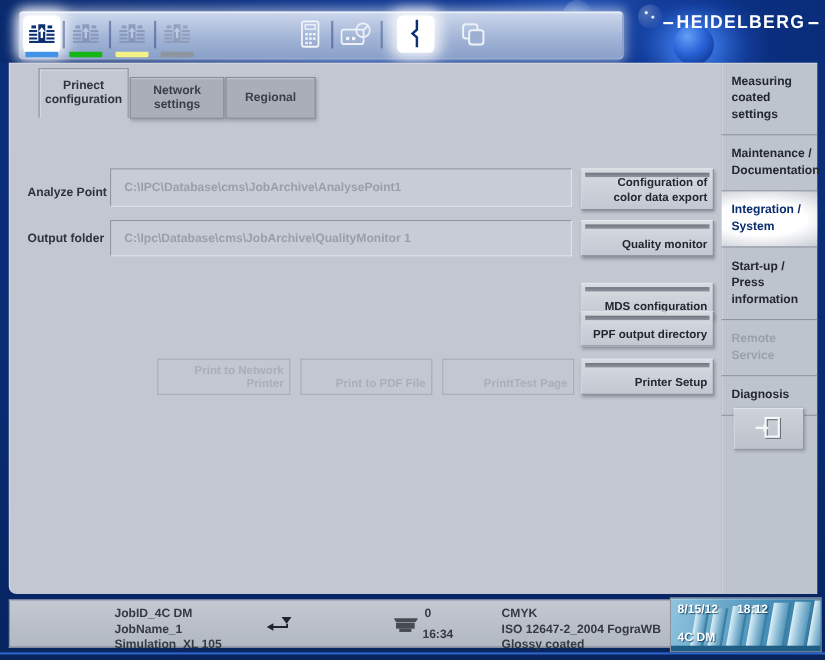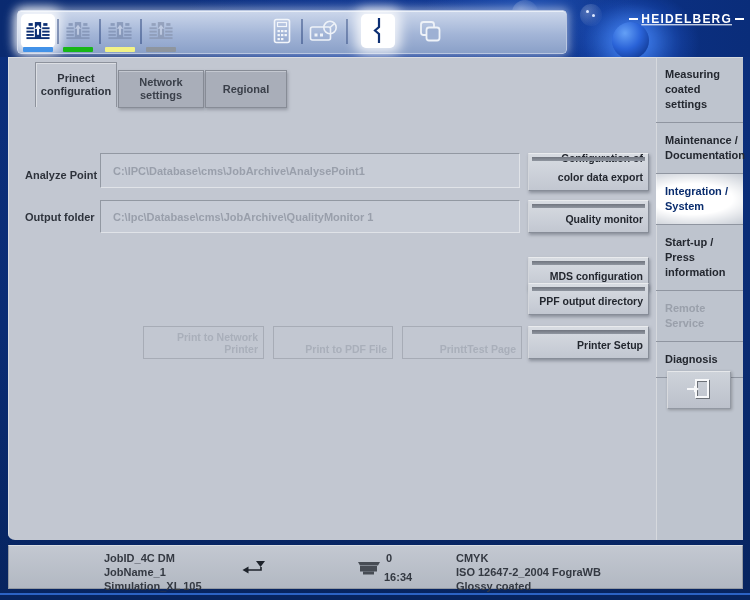--- a/index.html
+++ b/index.html
@@ -18,21 +18,21 @@
       linear-gradient(90deg,#0a2a70,#0d3590 62%,#0a2d7a);
   }
   .sphere{position:absolute;left:612px;top:22px;width:37px;height:37px;border-radius:50%;
     background:radial-gradient(circle at 35% 30%, #64a0f6, #2a63d8 45%, #14409f 78%, rgba(16,52,132,.15));
     box-shadow:0 0 20px 5px rgba(70,130,240,.55);}
   .bubble{position:absolute;border-radius:50%;background:radial-gradient(circle at 35% 35%, rgba(255,255,255,.25), rgba(255,255,255,.04) 70%);}
   .b1{left:580px;top:4px;width:22px;height:22px;}
   .b2{left:512px;top:0px;width:26px;height:26px;}
   .bdot{position:absolute;width:3px;height:3px;border-radius:50%;background:#dfe9ff;}
   .logo{position:absolute;right:6px;top:12px;display:flex;align-items:center;gap:3px;color:#ffffff;}
-  .logo .txt{font-size:12px;font-weight:bold;letter-spacing:1.2px;transform:scaleY(1.05);text-decoration:underline;}
+  .logo .txt{font-size:16px;font-weight:bold;letter-spacing:1.2px;transform:scaleY(1.05);}
   .logo .bar{width:9px;height:2px;background:#ffffff;}
   
   .toolbar{
     position:absolute;left:17px;top:10px;width:548px;height:42px;border-radius:4px;
     background:linear-gradient(#ccd7eb,#a3b5d7 55%,#8aa0c8);
     border:1px solid #bac7e1;
     box-shadow:0 0 10px 2px rgba(255,255,255,.5), inset 0 1px 0 #e8eef8;
   }
   .tcell{position:absolute;top:3px;width:34px;height:34px;display:flex;align-items:center;justify-content:center;}
   .tcell.sel{background:#ffffff;border-radius:5px;box-shadow:0 0 12px 6px rgba(255,255,255,.8);}
@@ -57,21 +57,21 @@
     border-top:1px solid #9298a2;border-left:1px solid #9298a2;
     border-bottom:1px solid #e0e3e8;border-right:1px solid #e0e3e8;
     display:flex;align-items:center;padding-left:12px;box-sizing:border-box;
     font-size:11px;font-weight:bold;color:#999fab;}
   .hb{position:absolute;left:520px;width:121px;box-sizing:border-box;
     background:linear-gradient(#d8dce2,#c2c7d1);
     border:1px solid #878d98;border-top-color:#e9ebee;border-left-color:#d4d7dc;
     box-shadow:1px 2px 3px rgba(55,60,72,.4);
     display:flex;align-items:flex-end;justify-content:flex-end;
     padding:3px 5px;font-size:10.5px;font-weight:bold;color:#23272f;
-    text-align:right;line-height:19px;cursor:pointer;}
+    text-align:right;line-height:14px;cursor:pointer;}
   .hb::before{content:"";position:absolute;top:3px;left:3px;right:3px;height:4px;
     background:linear-gradient(#70757f,#9096a0);}
   .hbd{position:absolute;top:269px;height:33px;box-sizing:border-box;
     background:transparent;border:1px solid #a7acb6;
     display:flex;align-items:flex-end;justify-content:flex-end;
     padding:3px 5px;font-size:10.5px;font-weight:bold;color:#a9afba;text-align:right;}
   
   .sidebar{position:absolute;left:656px;top:57px;width:87px;height:483px;background:#bec4ce;
     box-shadow:inset 1px 1px 0 #d6d9de;}
   .sb-item{padding:10px 4px 10px 9px;border-bottom:1px solid #8f95a0;
@@ -311,16 +311,29 @@
     </div>
     <div class="sline cnt">0</div>
     <div class="sline cnttime">16:34</div>
 
     <div class="colorblock">
       <div class="sline">CMYK</div>
       <div class="sline">ISO 12647-2_2004 FograWB</div>
       <div class="sline">Glossy coated</div>
     </div>
 
+    <div class="preview">
+      <div class="tower" style="left:20px;width:10px;height:34px;"></div>
+      <div class="tower" style="left:36px;width:11px;height:36px;"></div>
+      <div class="tower" style="left:53px;width:12px;height:38px;"></div>
+      <div class="tower" style="left:71px;width:13px;height:39px;"></div>
+      <div class="tower" style="left:90px;width:14px;height:41px;"></div>
+      <div class="tower" style="left:109px;width:15px;height:42px;"></div>
+      <div class="tower" style="left:127px;width:12px;height:43px;"></div>
+      <div class="pvfloor"></div>
+      <div class="pvtext" style="left:6px;top:4px;">8/15/12</div>
+      <div class="pvtext" style="left:60px;top:4px;">18:12</div>
+      <div class="pvtext" style="left:6px;bottom:6px;">4C DM</div>
+    </div>
   </div>
 
   <div class="bottom-line"></div>
 </div>
 
 </body></html>

